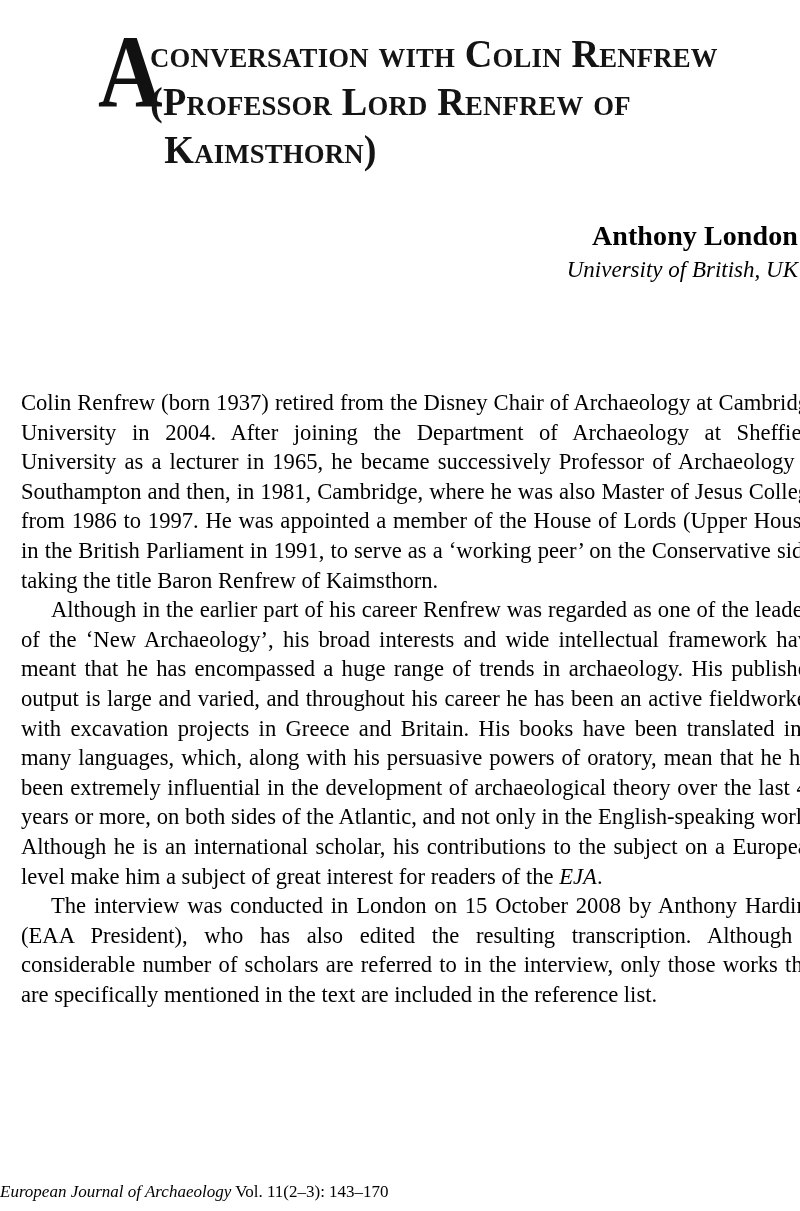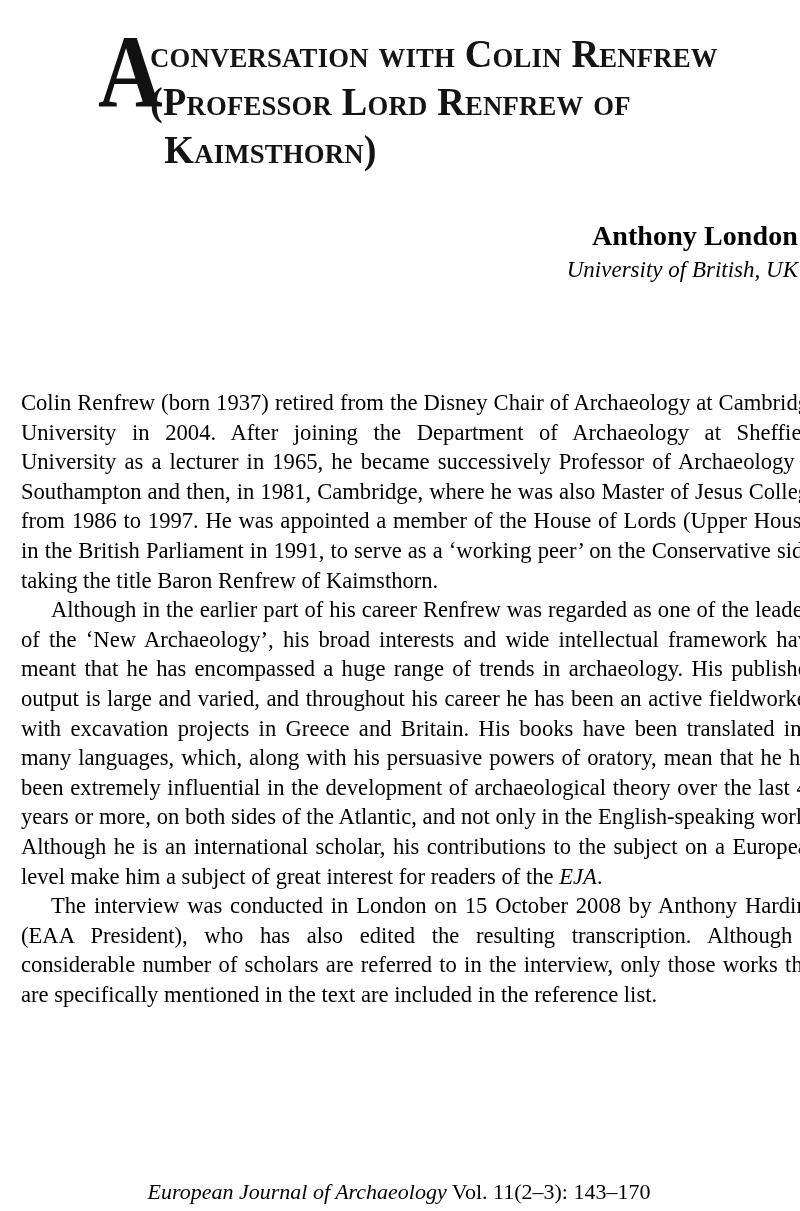--- a/index.html
+++ b/index.html
@@ -107,22 +107,22 @@
     text-indent: 30px;
   }
   .para i { font-style: italic; }
 
   
   .footer {
     position: absolute;
     left: 0;
     right: 2px;
     bottom: 8px;
-    text-align: center;
-    font-size: 22px;
+    text-align: left;
+    font-size: 17px;
     line-height: 22px;
   }
   .footer-line-1 .jrn { font-style: italic; }
   .footer-line-2 { white-space: nowrap; }
 </style>
 </head>
 <body>
 
 <div class="page">
 

